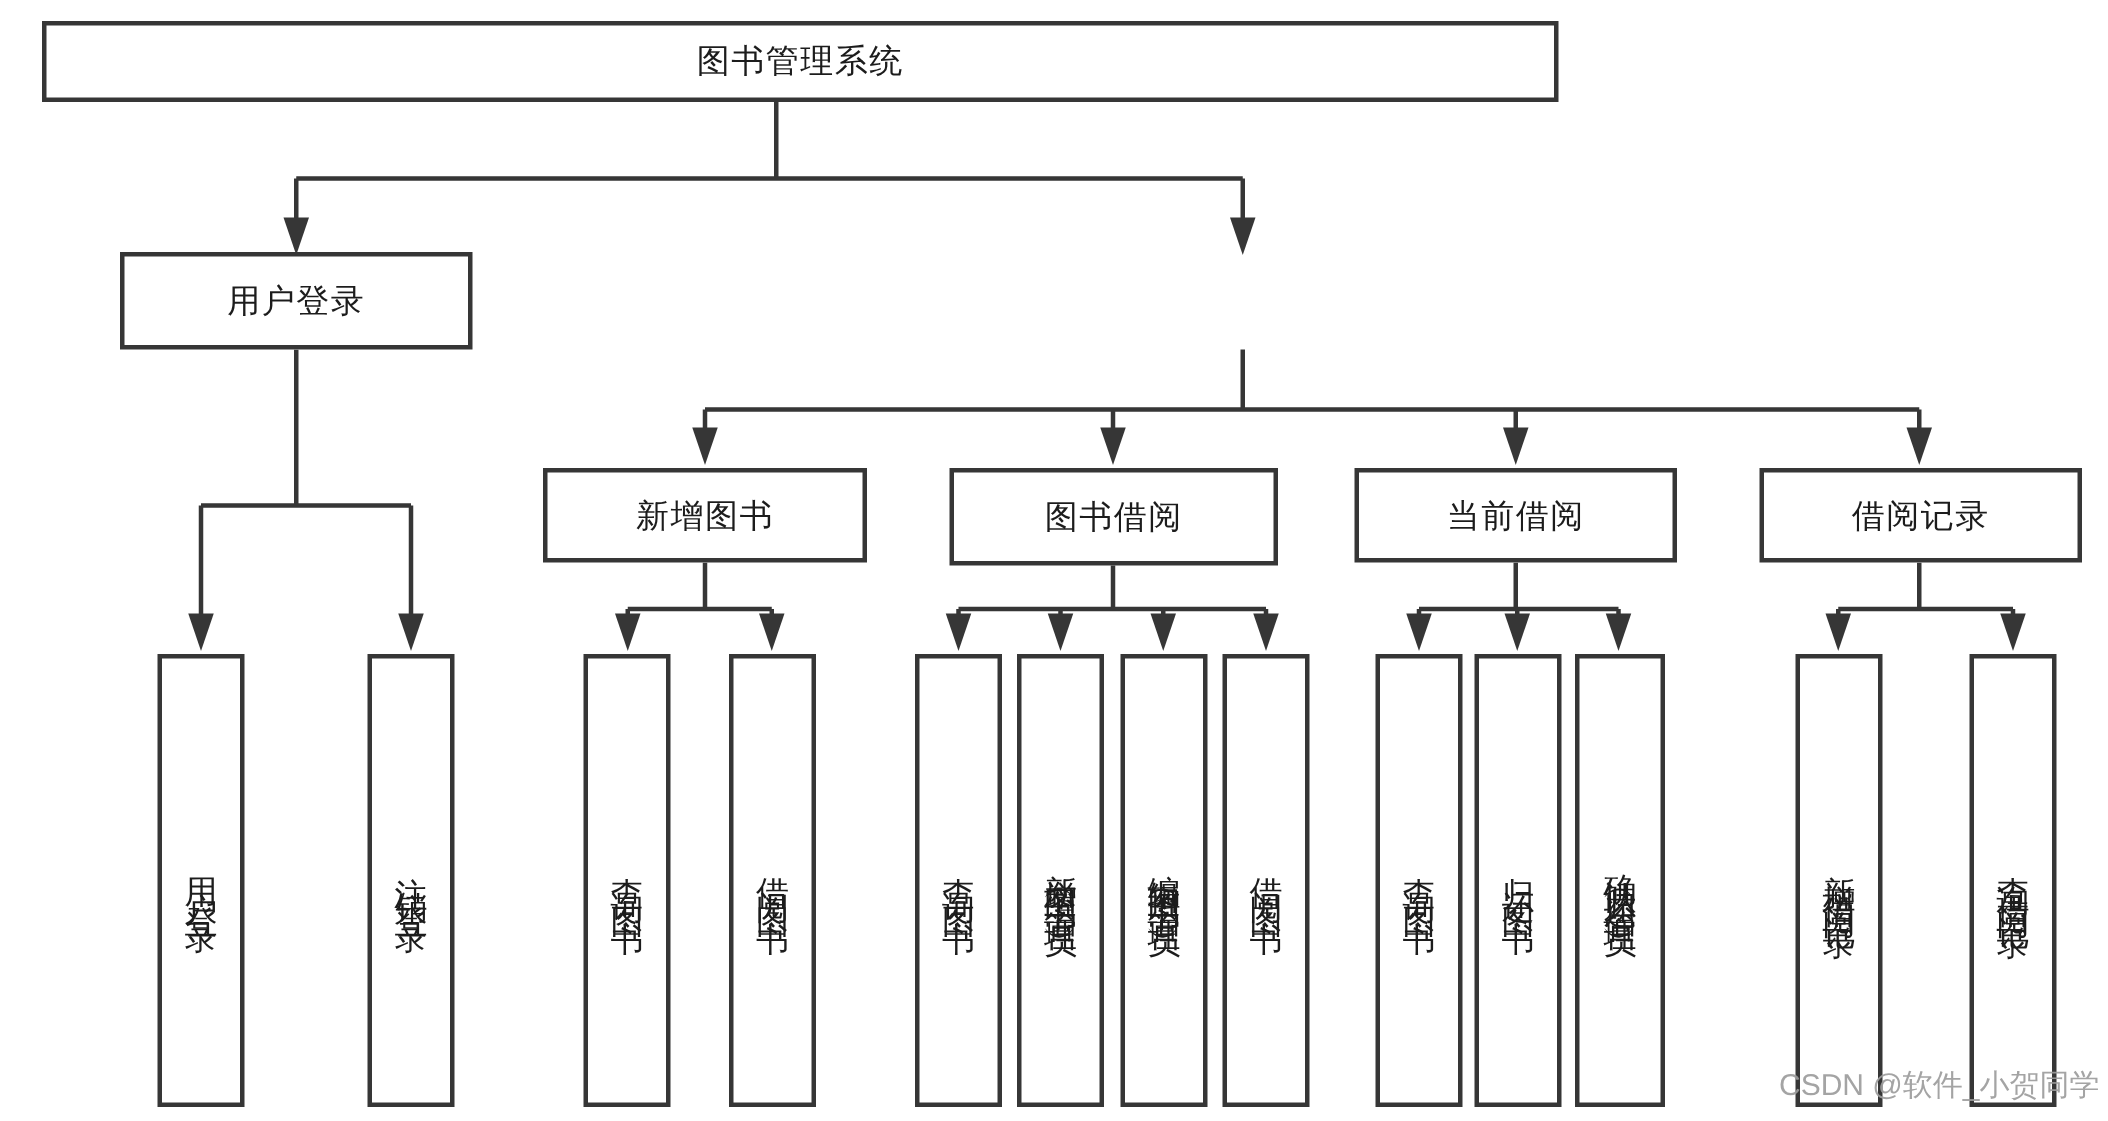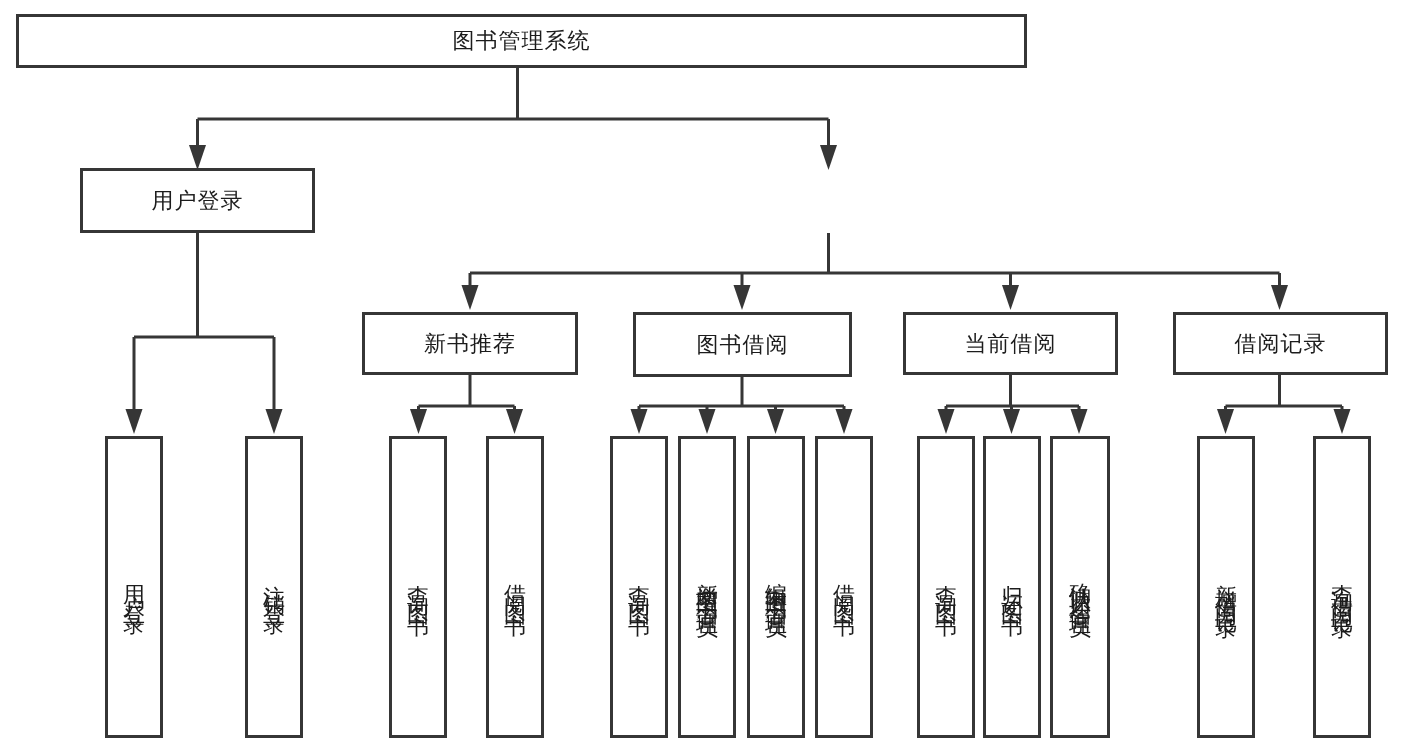--- a/index.html
+++ b/index.html
@@ -32,21 +32,21 @@
   .vlabel{
     writing-mode:vertical-lr;
     text-orientation:mixed;
     font-size:22px;color:#1c1c1c;
     letter-spacing:10px;
     line-height:1;
   }
   .vlabel.mid{letter-spacing:7px;}
   .vlabel.long{letter-spacing:5px;}
   
-  #node-root{left:16px;top:14px;width:1011px;height:54px;}
+  #node-root{left:28px;top:14px;width:1011px;height:54px;}
   #node-user-login{left:80px;top:168px;width:235px;height:65px;}
   #node-book-management{left:710px;top:168px;width:237px;height:65px;}
   #node-new-book-recommend{left:362px;top:312px;width:216px;height:63px;}
   #node-book-borrow{left:633px;top:312px;width:219px;height:65px;}
   #node-current-borrow{left:903px;top:312px;width:215px;height:63px;}
   #node-borrow-records{left:1173px;top:312px;width:215px;height:63px;}
   
   #leaf-user-login{left:105px;}
   #leaf-logout{left:245px;}
   #leaf-query-books-recommend{left:389px;}
@@ -118,21 +118,21 @@
 
   <div class="hbox" id="node-root">
     <span>图书管理系统</span>
   </div>
 
   <div class="hbox" id="node-user-login">
     <span>用户登录</span>
   </div>
 
   <div class="hbox" id="node-new-book-recommend">
-    <span>新书推荐</span>
+    <span>新增图书</span>
   </div>
   <div class="hbox" id="node-book-borrow">
     <span>图书借阅</span>
   </div>
   <div class="hbox" id="node-current-borrow">
     <span>当前借阅</span>
   </div>
   <div class="hbox" id="node-borrow-records">
     <span>借阅记录</span>
   </div>
@@ -174,14 +174,15 @@
     <span class="vlabel long">确认归还（管理员）</span>
   </div>
 
   <div class="vbox" id="leaf-add-borrow-record">
     <span class="vlabel mid">新增借阅记录</span>
   </div>
   <div class="vbox" id="leaf-query-borrow-record">
     <span class="vlabel mid">查询借阅记录</span>
   </div>
 
+  <div id="watermark">CSDN @软件_小贺同学</div>
 
 </div>
 
 </body></html>

